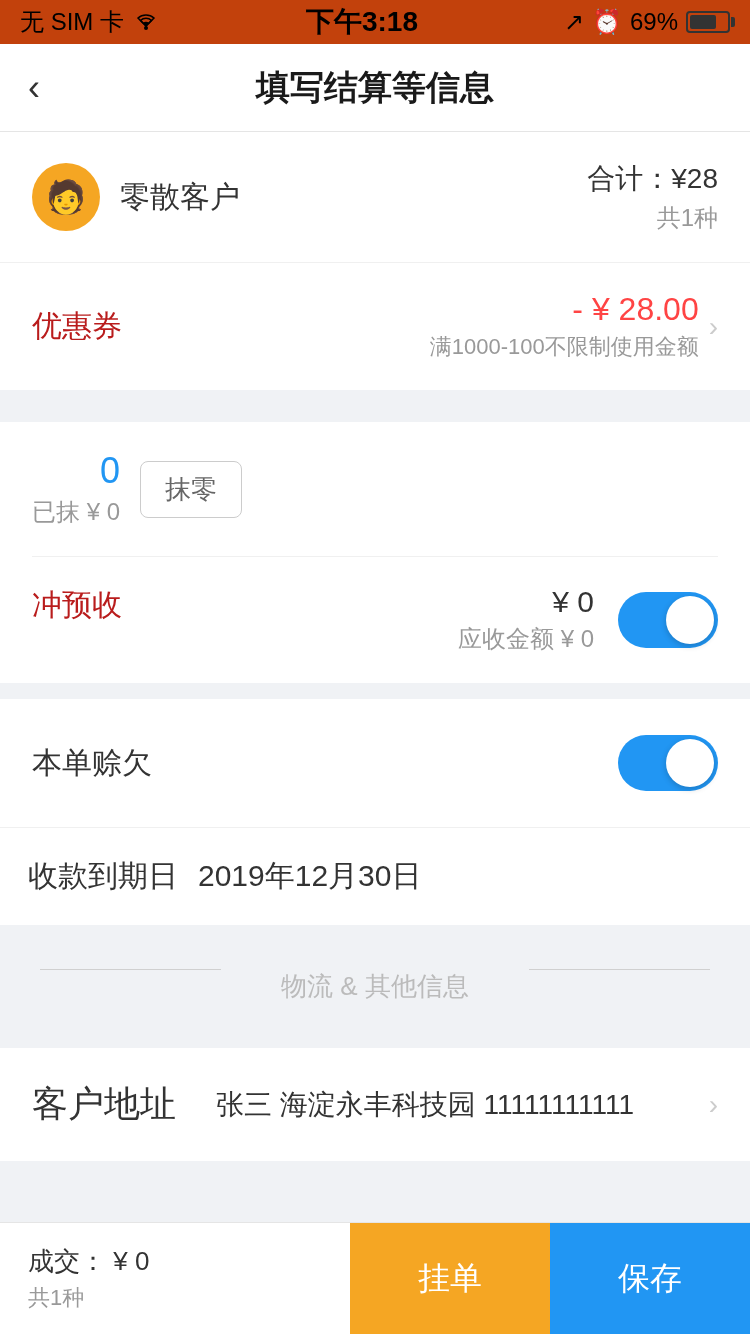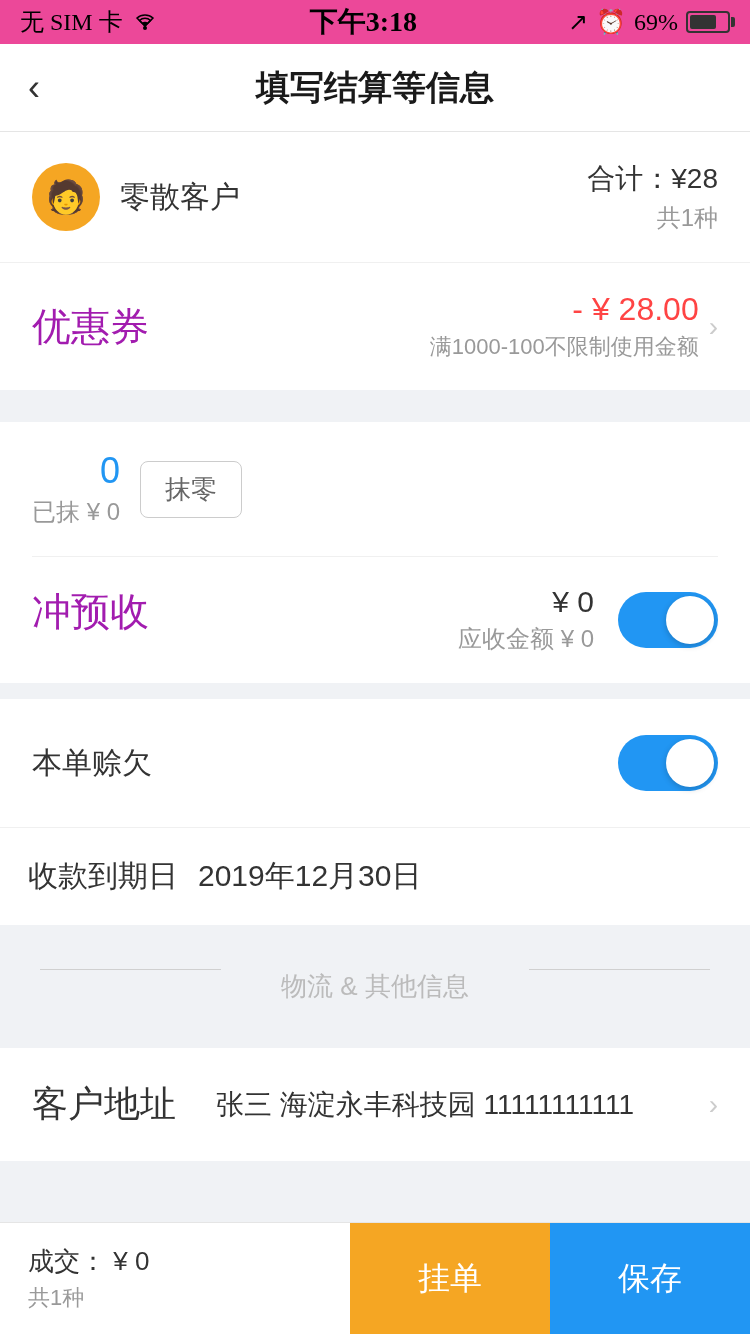--- a/index.html
+++ b/index.html
@@ -11,28 +11,27 @@
       background: #f0f2f5;
       font-size: 28px;
       color: #333;
       position: relative;
     }
 
     
     .status-bar {
       width: 750px;
       height: 44px;
-      background: #ec4899;
+      background: #c2410c;
       display: flex;
       align-items: center;
       justify-content: space-between;
       padding: 0 20px;
       font-size: 24px;
       color: #000;
-      font-family: Liberation Serif, serif;
     }
     .status-left { display: flex; align-items: center; gap: 8px; }
     .status-center { font-size: 28px; font-weight: 600; }
     .status-right { display: flex; align-items: center; gap: 8px; font-size: 24px; }
     .battery-icon {
       width: 44px; height: 22px;
       border: 2px solid #333;
       border-radius: 4px;
       position: relative;
       display: inline-block;
@@ -129,22 +128,22 @@
     
     .row-item {
       display: flex;
       align-items: center;
       justify-content: space-between;
       padding: 28px 32px;
       background: #fff;
       border-top: 1px solid #f0f0f0;
     }
     .row-label {
-      font-size: 39px;
-      color: #a21caf;
+      font-size: 30px;
+      color: #b91c1c;
     }
     .row-right {
       display: flex;
       align-items: center;
       gap: 10px;
       text-align: right;
     }
     .coupon-discount {
       font-size: 32px;
       color: #ff4444;

